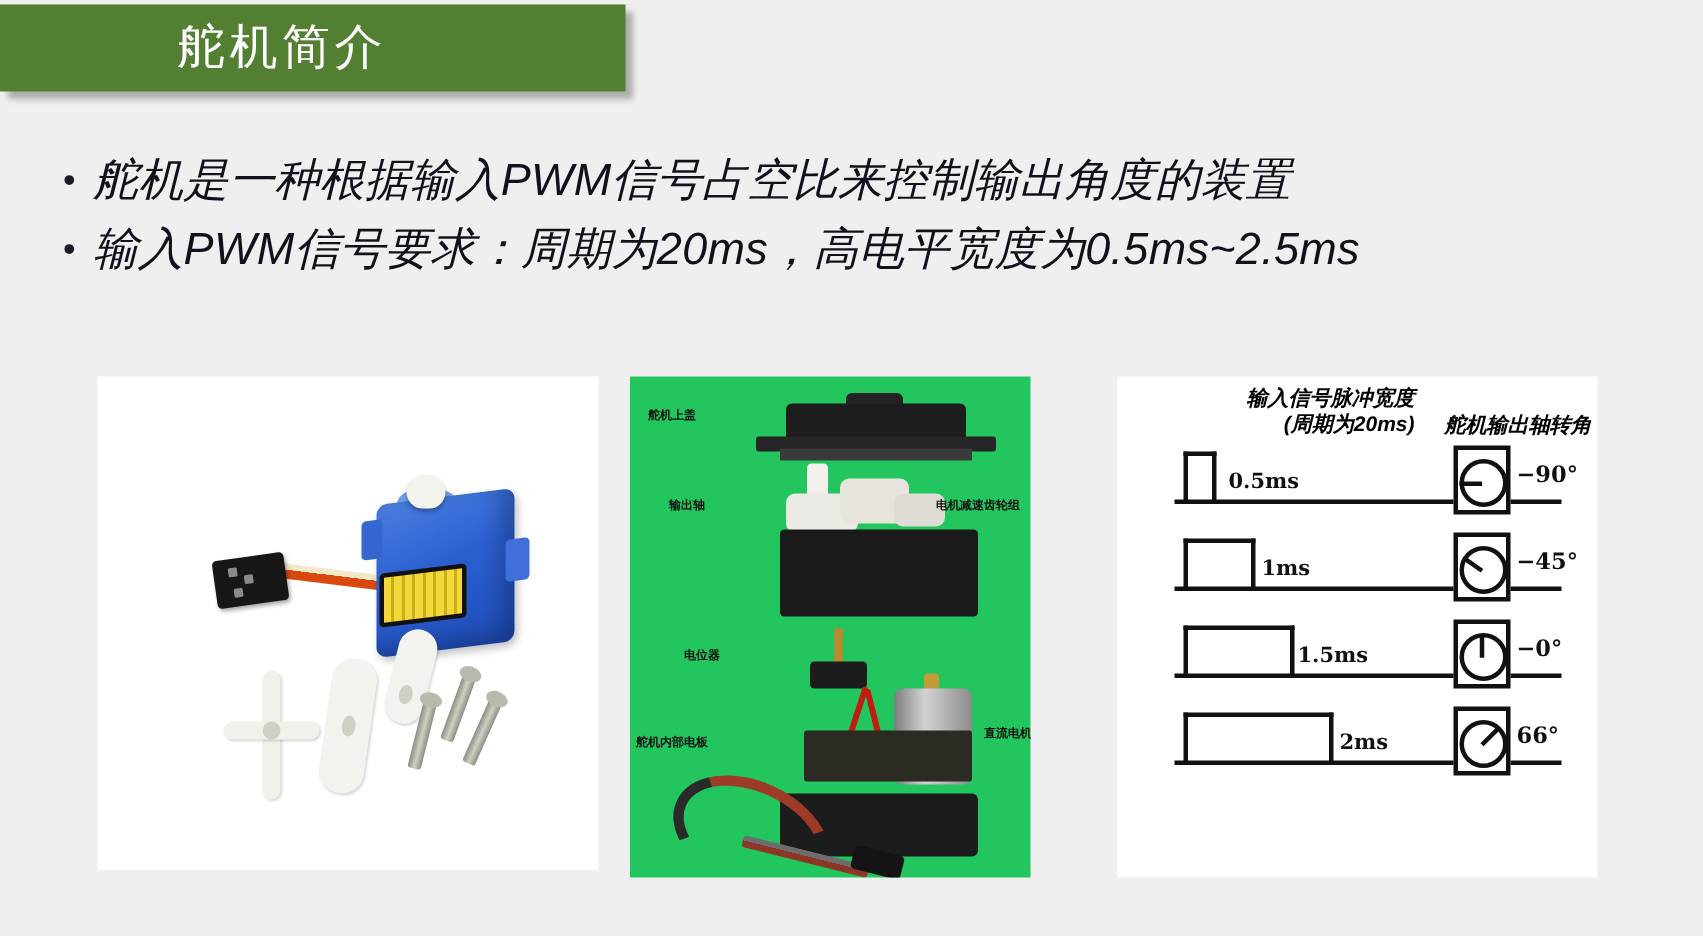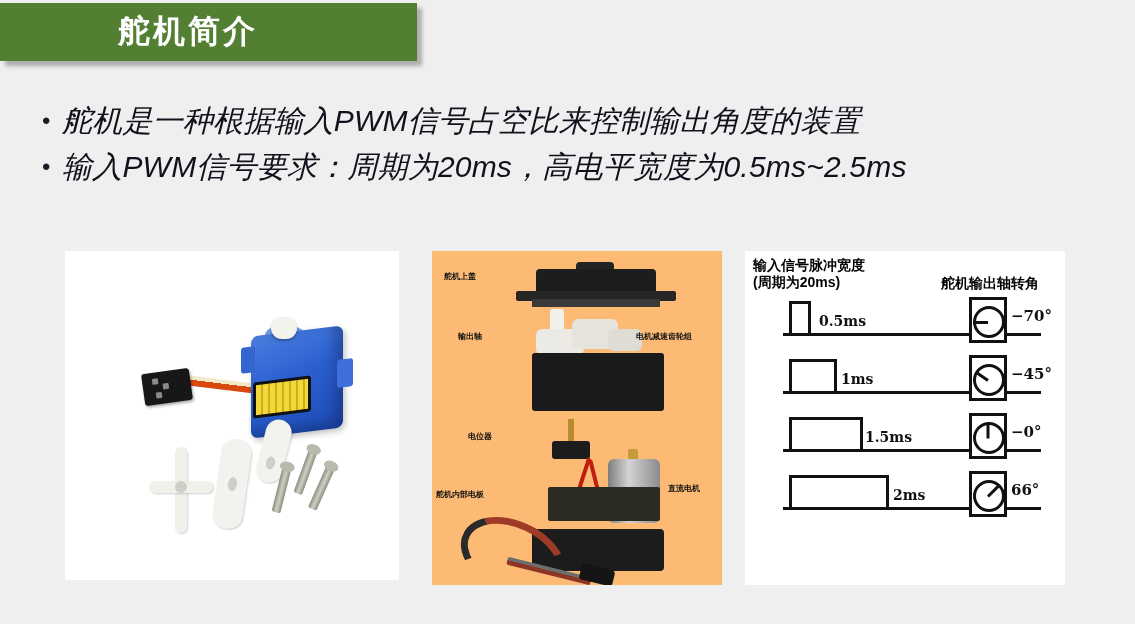--- a/index.html
+++ b/index.html
@@ -11,39 +11,39 @@
   }
   
   #title-banner{
     position:absolute;left:0;top:3px;width:417px;height:58px;
     background:#537f33;
     box-shadow:5px 5px 4px rgba(0,0,0,.28);
     display:flex;align-items:center;
   }
   #title-text{
     color:#ffffff;font-size:32px;letter-spacing:3px;
-    margin-left:118px;white-space:nowrap;font-weight:bold;
+    margin-left:118px;white-space:nowrap;
   }
   
   #bullets{position:absolute;left:36px;top:102px;width:1070px;}
   .bullet-row{display:flex;align-items:flex-start;margin-bottom:8px;}
   .bullet-dot{
     width:26px;flex:0 0 26px;color:#1b1b28;font-size:24px;line-height:38px;
     text-align:left;padding-left:6px;box-sizing:border-box;
   }
   .bullet-text{
     color:#11111c;font-size:30px;line-height:38px;white-space:nowrap;
     letter-spacing:.2px;
     font-style:italic;
   }
   
   #figures{position:absolute;left:0;top:251px;width:1135px;height:340px;}
   .figure{position:absolute;overflow:hidden;}
   #fig-servo{left:65px;top:0;width:334px;height:329px;background:#ffffff;}
-  #fig-exploded{left:432px;top:0;width:290px;height:334px;background:#fdba74;}
+  #fig-exploded{left:420px;top:0;width:267px;height:334px;background:#22c55e;}
   #fig-pulse{left:745px;top:0;width:320px;height:334px;background:#ffffff;}
 
   
   .ph{position:absolute;}
   
   #servo-body{
     left:186px;top:80px;width:92px;height:102px;
     background:linear-gradient(160deg,#4b7fe0 0%,#2b5fd0 45%,#1e4cb8 100%);
     border-radius:7px;
     box-shadow:inset -8px -6px 14px rgba(0,0,0,.25), 2px 3px 6px rgba(0,0,0,.25);
@@ -97,21 +97,21 @@
   #ex-motor-pin{left:196px;top:198px;width:10px;height:12px;background:#c49b38;border-radius:2px;}
   #ex-pcb{left:116px;top:236px;width:112px;height:34px;background:#2b2b24;border-radius:2px;}
   #ex-base{left:100px;top:278px;width:132px;height:42px;border-radius:4px;background:#1c1c1c;}
   .redwire{position:absolute;background:#c01c10;border-radius:2px;}
   #lead-wire{left:26px;top:270px;width:96px;height:58px;border:7px solid transparent;border-left-color:#2a2a2a;border-top-color:#9d3b28;border-radius:50%;transform:rotate(25deg);}
   #lead-tail{left:74px;top:316px;width:86px;height:8px;background:linear-gradient(180deg,#6d6d6d 0 45%,#8e3626 45% 100%);transform:rotate(14deg);border-radius:2px;}
   #lead-conn{left:148px;top:316px;width:34px;height:16px;background:#141414;border-radius:3px;transform:rotate(14deg);}
   .ex-label{position:absolute;font-size:8px;color:#111;font-weight:bold;white-space:nowrap;
             font-family:"DejaVu Sans","Liberation Sans",sans-serif;}
   
-  #fig-pulse .hdr{position:absolute;font-weight:bold;color:#000;text-align:left;white-space:nowrap;}
+  #fig-pulse .hdr{position:absolute;font-weight:bold;color:#000;text-align:right;white-space:nowrap;font-style:italic;}
   #hdr-left{left:8px;top:6px;width:190px;font-size:14px;line-height:17px;}
   #hdr-right{left:196px;top:24px;width:120px;font-size:14px;}
   .pulse-row{position:absolute;left:0;width:320px;height:52px;}
   .baseline{position:absolute;left:38px;top:38px;width:258px;height:3px;background:#111;}
   .pulse{position:absolute;top:6px;height:35px;border:3px solid #111;border-bottom:none;box-sizing:border-box;}
   .ms-label{position:absolute;font-size:14px;font-weight:bold;color:#111;white-space:nowrap;
             font-family:"DejaVu Serif","Liberation Serif",serif;}
   .dial{position:absolute;right:58px;top:2px;width:38px;height:46px;border:3px solid #111;box-sizing:border-box;background:#fff;}
   .dial .circ{position:absolute;left:1px;top:6px;width:32px;height:32px;border:3px solid #111;border-radius:50%;box-sizing:border-box;}
   .dial .needle{position:absolute;left:16px;top:21px;width:15px;height:3px;background:#111;transform-origin:0 50%;}
@@ -218,21 +218,21 @@
     <div class="hdr" id="hdr-right">舵机输出轴转角</div>
 
     <div class="pulse-row" style="top:44px">
       <div class="baseline"></div>
       <div class="pulse" style="left:44px;width:22px"></div>
       <div class="ms-label" style="left:74px;top:18px">0.5ms</div>
       <div class="dial">
         <div class="circ"></div>
           <div class="needle" style="transform:rotate(180deg)"></div>
       </div>
-      <div class="angle">−70°</div>
+      <div class="angle">−90°</div>
     </div>
 
     <div class="pulse-row" style="top:102px">
       <div class="baseline"></div>
       <div class="pulse" style="left:44px;width:48px"></div>
       <div class="ms-label" style="left:96px;top:18px">1ms</div>
       <div class="dial">
         <div class="circ"></div>
           <div class="needle" style="transform:rotate(215deg)"></div>
       </div>

